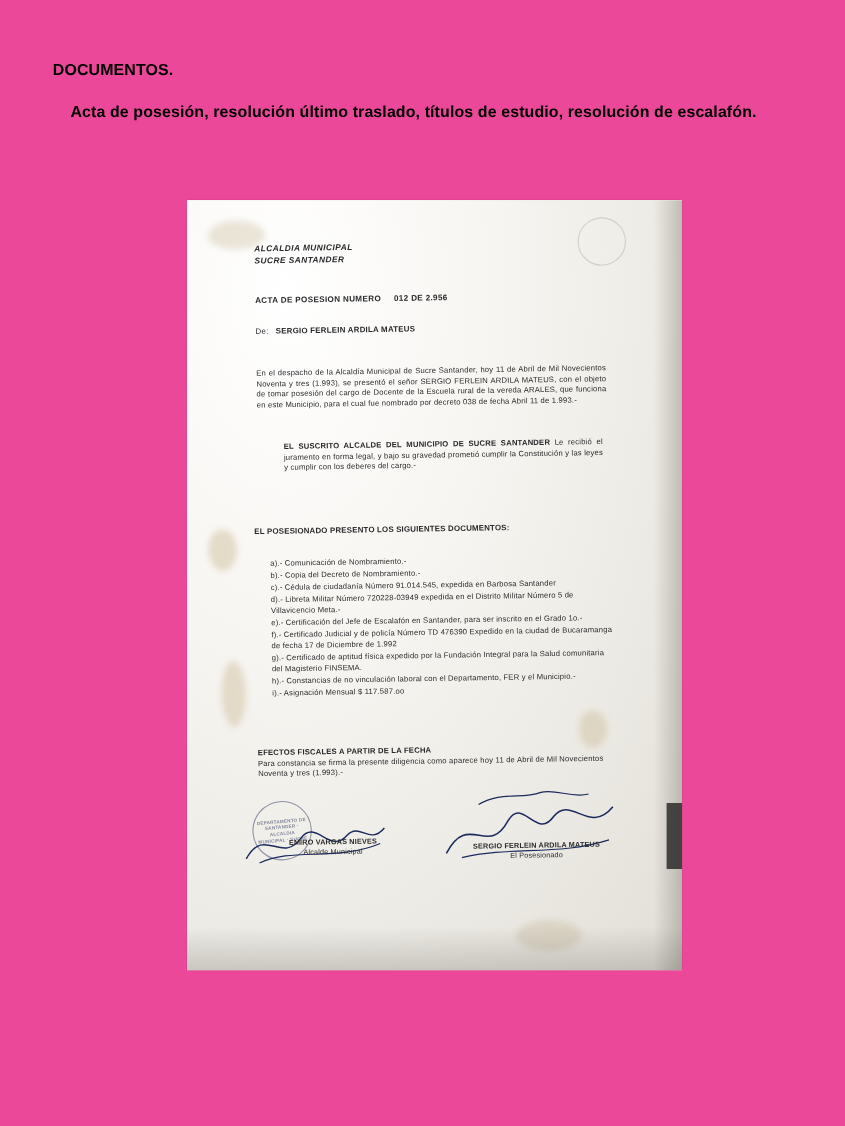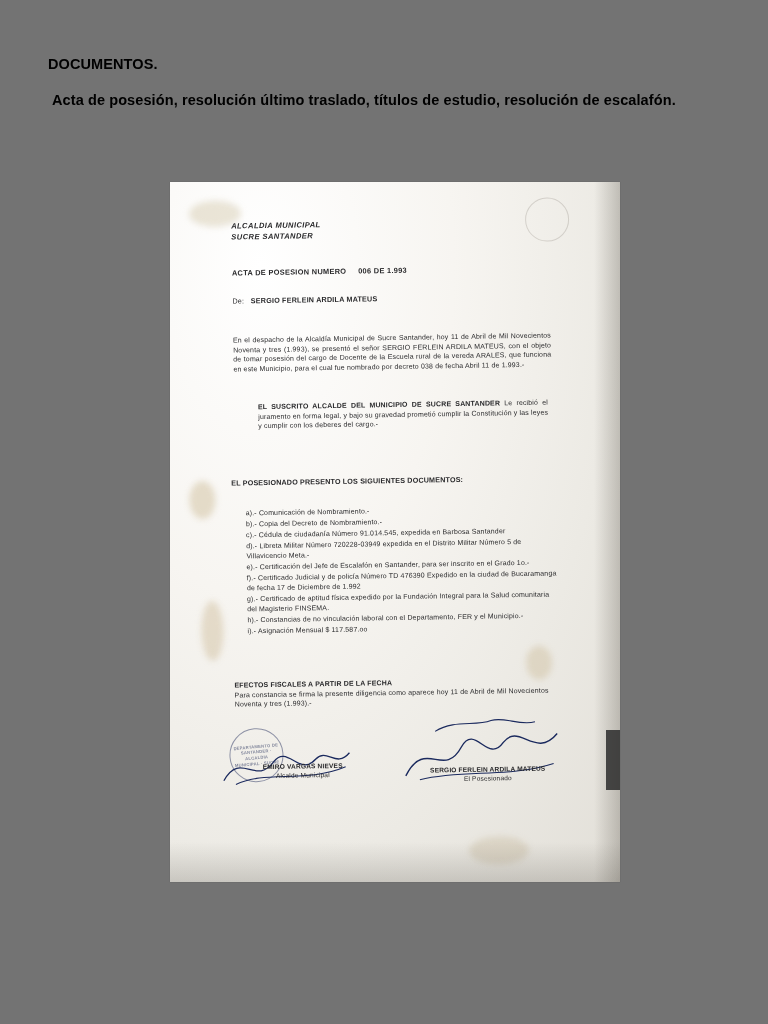--- a/index.html
+++ b/index.html
@@ -12,41 +12,41 @@
     height: 1024px;
     font-family: "Liberation Sans", sans-serif;
     color: #000000;
     position: relative;
     overflow: hidden;
   }
   .page {
     position: relative;
     width: 768px;
     height: 1024px;
-    background: #737373;
+    background: #ec4899;
     box-sizing: border-box;
   }
   .doc-header {
     position: absolute;
     left: 48px;
     top: 54px;
     width: 680px;
   }
   .doc-title {
     font-size: 14.5px;
     font-weight: bold;
     line-height: 1.45;
     margin: 0 0 14px 0;
     letter-spacing: 0.1px;
   }
   .doc-subtitle {
     font-size: 14.5px;
     font-weight: bold;
     line-height: 1.55;
-    margin: 4px;
+    margin: 16px;
     letter-spacing: 0.1px;
   }
 
   
   .photo {
     position: absolute;
     left: 170px;
     top: 182px;
     width: 450px;
     height: 700px;
@@ -254,21 +254,21 @@
       <div class="stamp-top"></div>
 
       <div class="scan-text org">
         <span>ALCALDIA MUNICIPAL</span><br>
         <span>SUCRE SANTANDER</span>
       </div>
 
       <div class="scan-text acta-line">
         <span>ACTA DE POSESION NUMERO</span>
         &nbsp;&nbsp;&nbsp;
-        <span>006 DE 1.993</span>
+        <span>012 DE 2.956</span>
       </div>
 
       <div class="scan-text de-line">
         <span>De:</span>
         &nbsp;
         <span class="t-bold">SERGIO FERLEIN ARDILA MATEUS</span>
       </div>
 
       <div class="scan-text body1">En el despacho de la Alcaldía Municipal de Sucre Santander, hoy 11 de Abril de Mil Novecientos Noventa y tres (1.993), se presentó el señor SERGIO FERLEIN ARDILA MATEUS, con el objeto de tomar posesión del cargo de Docente de la Escuela rural de la vereda ARALES, que funciona en este Municipio, para el cual fue nombrado por decreto 038 de fecha Abril 11 de 1.993.-</div>
 

